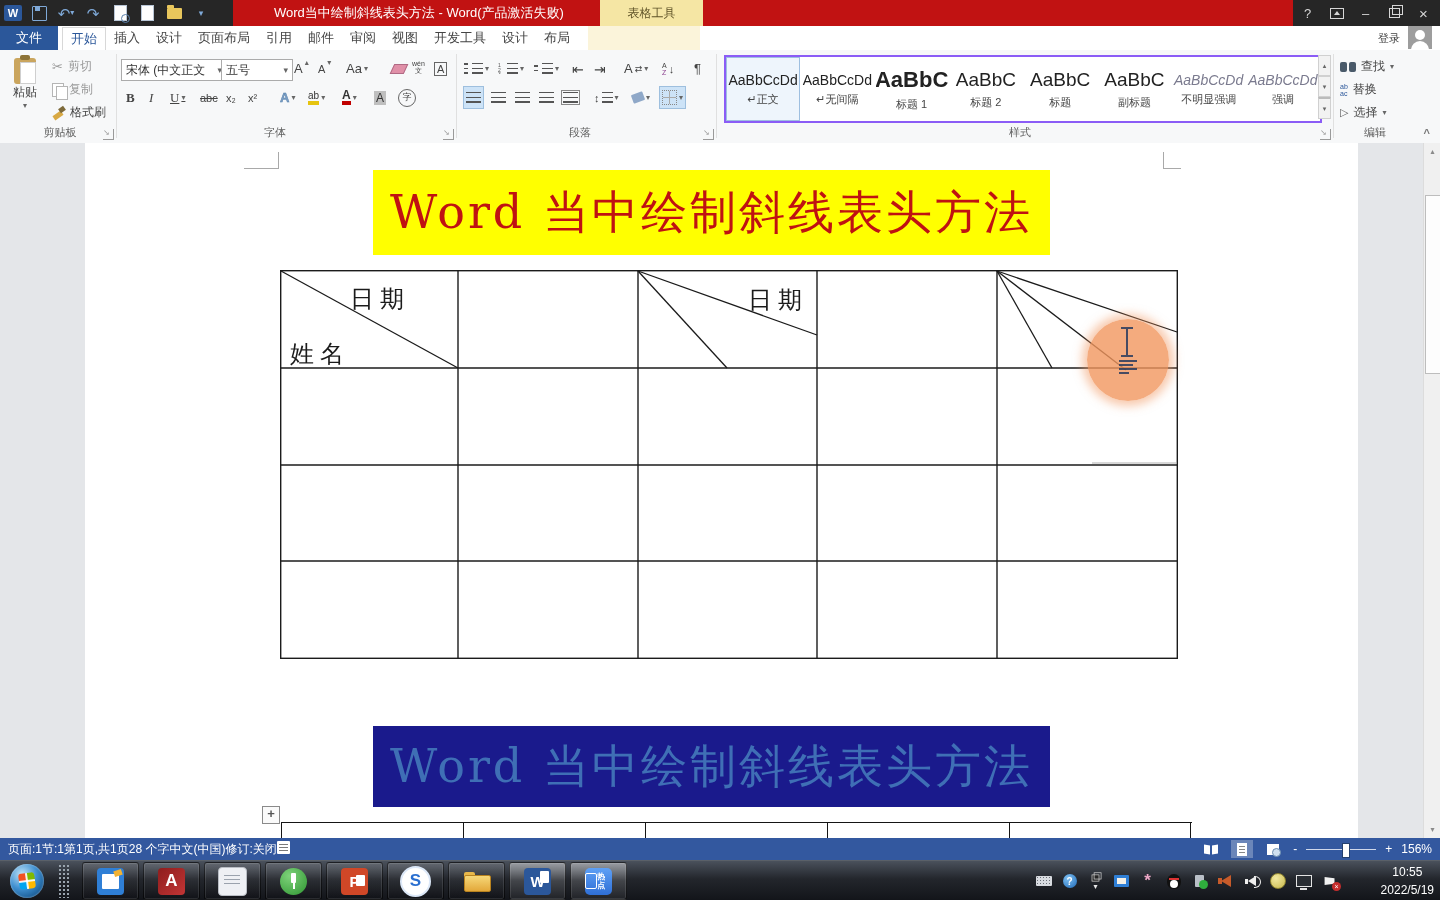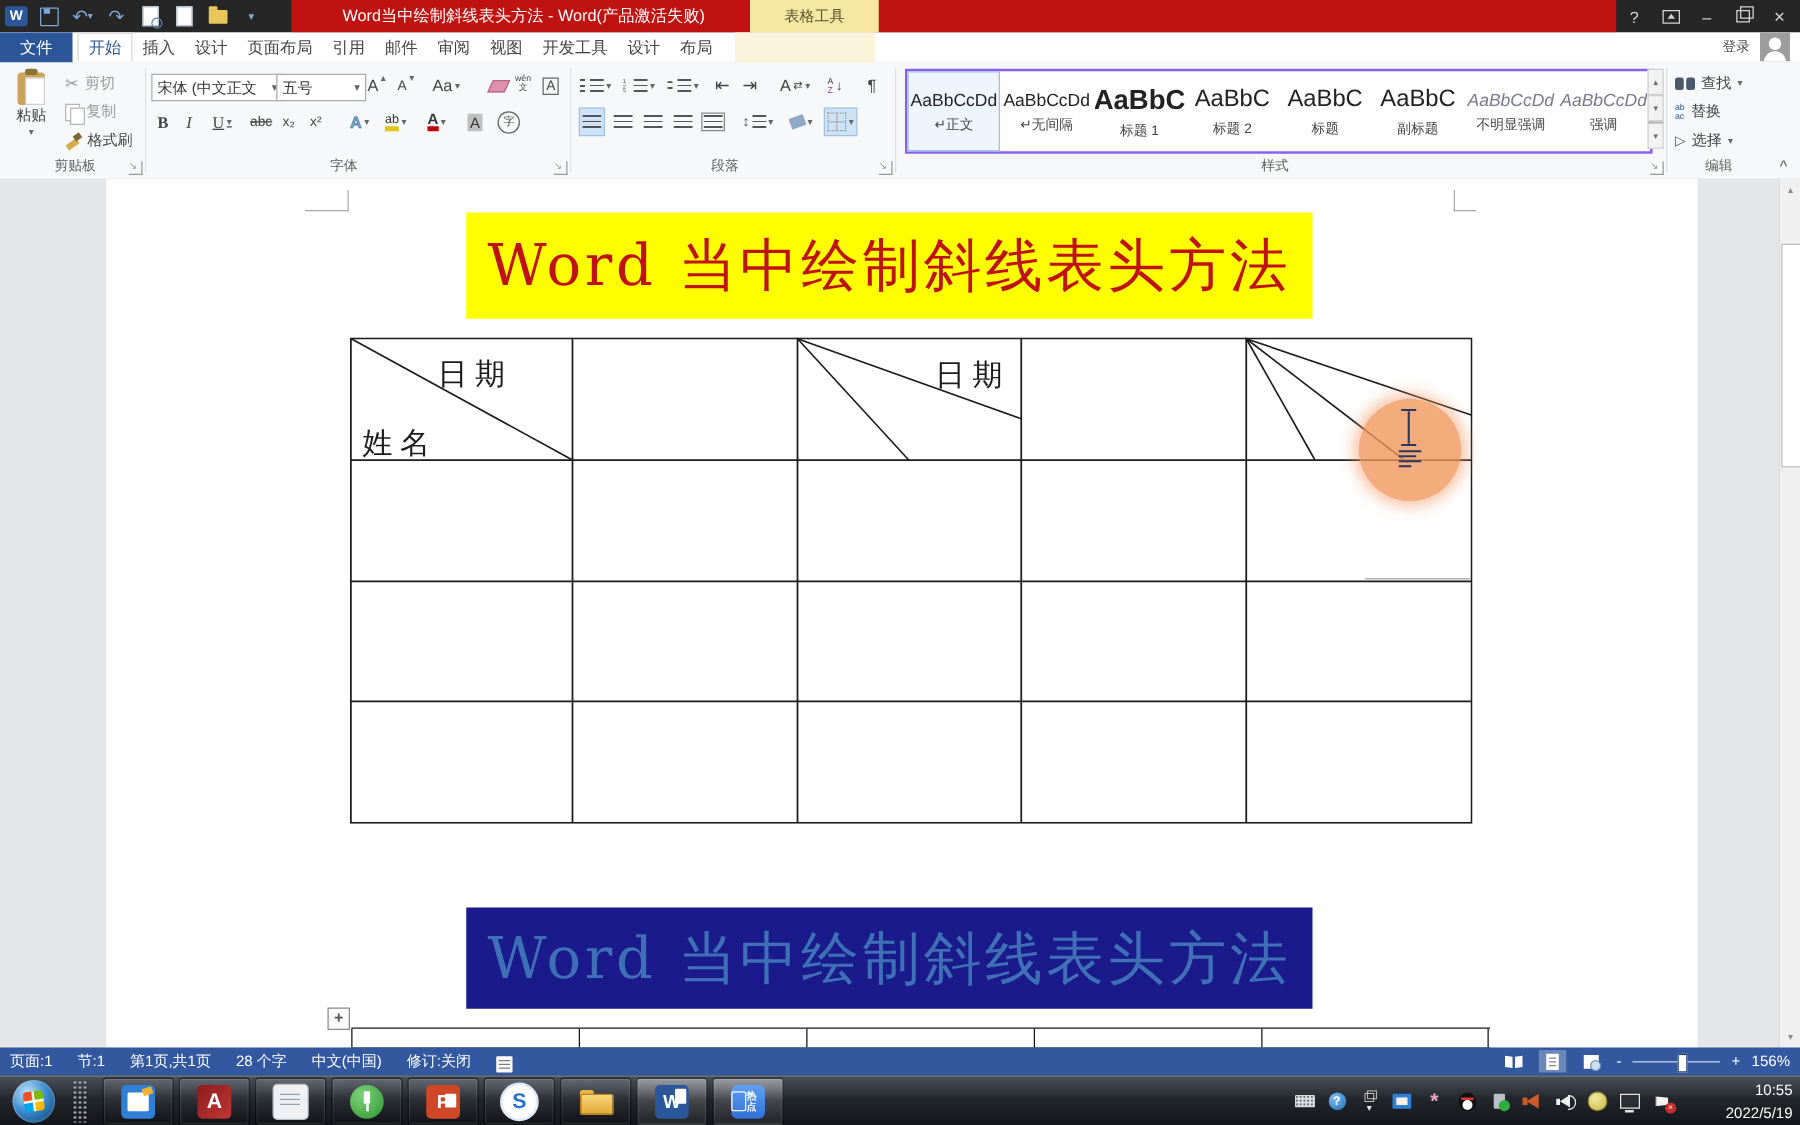--- a/index.html
+++ b/index.html
@@ -27,21 +27,21 @@
   .wbtn{width:29px;height:26px;display:flex;align-items:center;justify-content:center;color:#d6d6d6;font-size:13px}
   .restore-ic{width:9px;height:8px;border:1px solid #d6d6d6;position:relative;background:#262626}
   .restore-ic::before{content:"";position:absolute;left:2px;top:-4px;width:9px;height:8px;border:1px solid #d6d6d6}
   .ribdisp-ic{width:12px;height:9px;border:1px solid #d6d6d6;position:relative}
   .ribdisp-ic::after{content:"";position:absolute;left:3px;top:2px;border-left:3px solid transparent;
     border-right:3px solid transparent;border-bottom:4px solid #d6d6d6}
 
   
   .tabrow{position:absolute;left:0;top:26px;width:1440px;height:24px;background:#fff}
   .ctx-tint{position:absolute;left:588px;top:0;width:112px;height:24px;background:#fbf4da}
-  .tabs{position:absolute;left:0;top:0;height:24px;display:flex;align-items:flex-start}
+  .tabs{position:absolute;left:0;top:0;height:24px;display:flex;align-items:flex-end}
   .tab{padding:0 8px;font-size:13px;color:#444;line-height:24px;white-space:nowrap}
   .tab.file{background:#2b579a;color:#fff;padding:0 16px;margin-right:4px}
   .tab.active{color:#2b579a;background:#fff;border:1px solid #d8d8d8;border-bottom:none;line-height:22px}
   .signin{position:absolute;right:40px;top:0;height:24px;line-height:24px;font-size:11px;color:#444}
   .avatar{position:absolute;right:8px;top:0;width:24px;height:23px;background:#9d9d9d;overflow:hidden}
   .avatar::before{content:"";position:absolute;left:7px;top:4px;width:10px;height:10px;border-radius:50%;background:#fff}
   .avatar::after{content:"";position:absolute;left:3px;top:15px;width:18px;height:12px;border-radius:9px 9px 0 0;background:#fff}
 
   
   .ribbon{position:absolute;left:0;top:50px;width:1440px;height:93px;background:#f7f8f9;border-bottom:1px solid #cfcfcf}
@@ -123,21 +123,21 @@
   .t2v{position:absolute;top:0;bottom:0;width:1.4px;background:#151515}
 
   .vscroll{position:absolute;left:1423px;top:0;width:17px;height:695px;background:#f0f0f0;border-left:1px solid #dcdcdc}
   .sbtnv{position:absolute;left:0;width:17px;height:17px;display:flex;align-items:center;justify-content:center;
     font-size:8px;color:#8a8a8a;background:#f0f0f0}
   .sthumb{position:absolute;left:1px;width:14px;background:#fdfdfd;border:1px solid #bdbdbd}
 
   
   .statusbar{position:absolute;left:0;top:838px;width:1440px;height:22px;background:#33589f;color:#fff;
     font-size:12px;display:flex;align-items:center}
-  .stleft{display:flex;align-items:flex-end;gap:20px;padding-left:8px;white-space:nowrap}
+  .stleft{display:flex;align-items:flex-start;padding-left:8px;white-space:nowrap}
   .proof-ic{width:13px;height:13px;background:#fff;border-radius:1px;position:relative}
   .proof-ic::before{content:"";position:absolute;left:2px;top:3px;width:9px;height:1.5px;background:#7a7a7a;
     box-shadow:0 3px 0 #7a7a7a,0 6px 0 #7a7a7a}
   .stright{position:absolute;right:8px;display:flex;align-items:center;gap:9px}
   .vi{width:22px;height:18px;display:flex;align-items:center;justify-content:center}
   .vi.on{background:rgba(255,255,255,.28)}
   .book-ic{width:14px;height:9px;position:relative}
   .book-ic::before,.book-ic::after{content:"";position:absolute;top:0;width:6px;height:9px;background:#fff}
   .book-ic::before{left:0;transform:skewY(8deg)}.book-ic::after{right:0;transform:skewY(-8deg)}
   .pg-ic{width:10px;height:13px;background:#fff;position:relative}
@@ -208,21 +208,21 @@
   .spk-w::before{content:"";position:absolute;left:2px;top:6px;width:3px;height:5px;background:#eee}
   .spk-w::after{content:"";position:absolute;right:-1px;top:3px;width:6px;height:10px;
     border:1.4px solid #eee;border-left:none;border-radius:0 7px 7px 0}
   .face{width:14px;height:14px;border-radius:50%;background:radial-gradient(circle at 35% 30%,#f2e9a0,#c9b94e);border:1px solid #8f8430}
   .mon{width:14px;height:10px;border:1.5px solid #e4e4e4;background:#2a2e34}
   .mon::after{content:"";position:absolute;left:5px;bottom:-1px;width:7px;height:2px;background:#e4e4e4}
   .flagt{width:10px;height:8px;background:#f2f2f2;clip-path:polygon(0 0,100% 15%,100% 85%,0 100%)}
   .flagt::before{content:"";position:absolute;left:2px;top:2px;width:1.5px;height:13px;background:#cfcfcf}
   .flagx{position:absolute;right:-3px;bottom:-2px;width:9px;height:9px;border-radius:50%;background:#c62d2d;
     color:#fff;font-size:7px;line-height:9px;text-align:center}
-  .clock{position:absolute;right:6px;top:2px;text-align:right;color:#fff;font-size:12px;line-height:18px;white-space:nowrap}
+  .clock{position:absolute;right:6px;top:2px;text-align:center;color:#fff;font-size:12px;line-height:18px;white-space:nowrap}
 </style>
 </head>
 <body>
 
 <div class="screen">
 
   <header class="titlebar">
     <div class="qat">
       <span class="wlogo">W</span>
       <span class="qicon">

